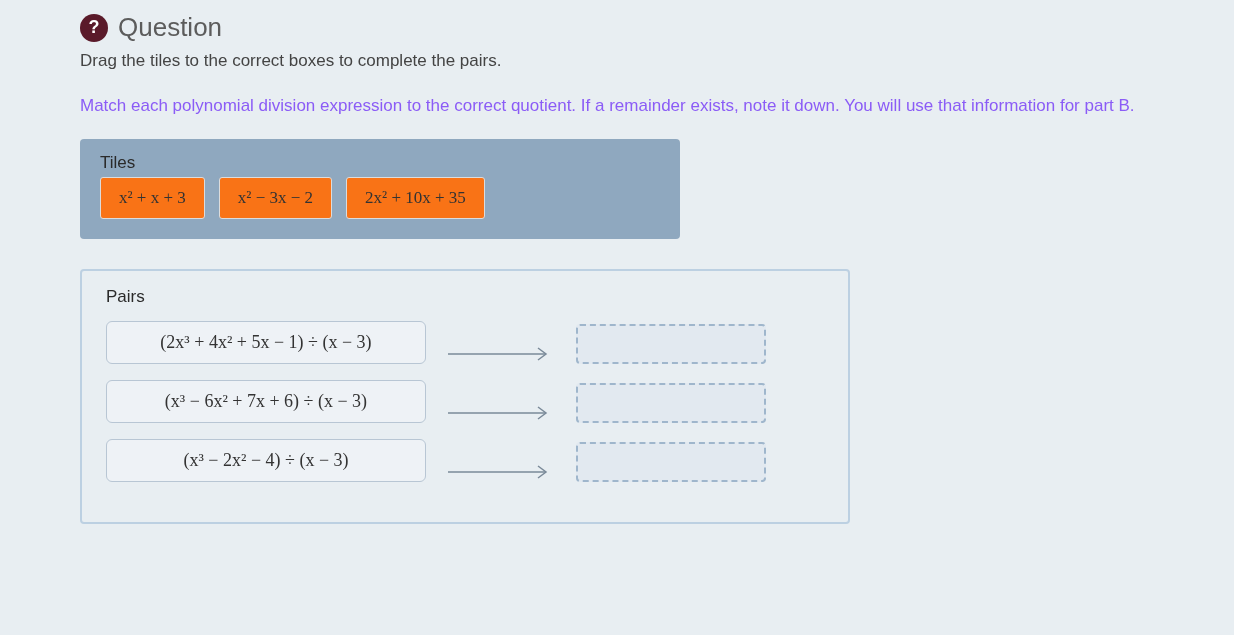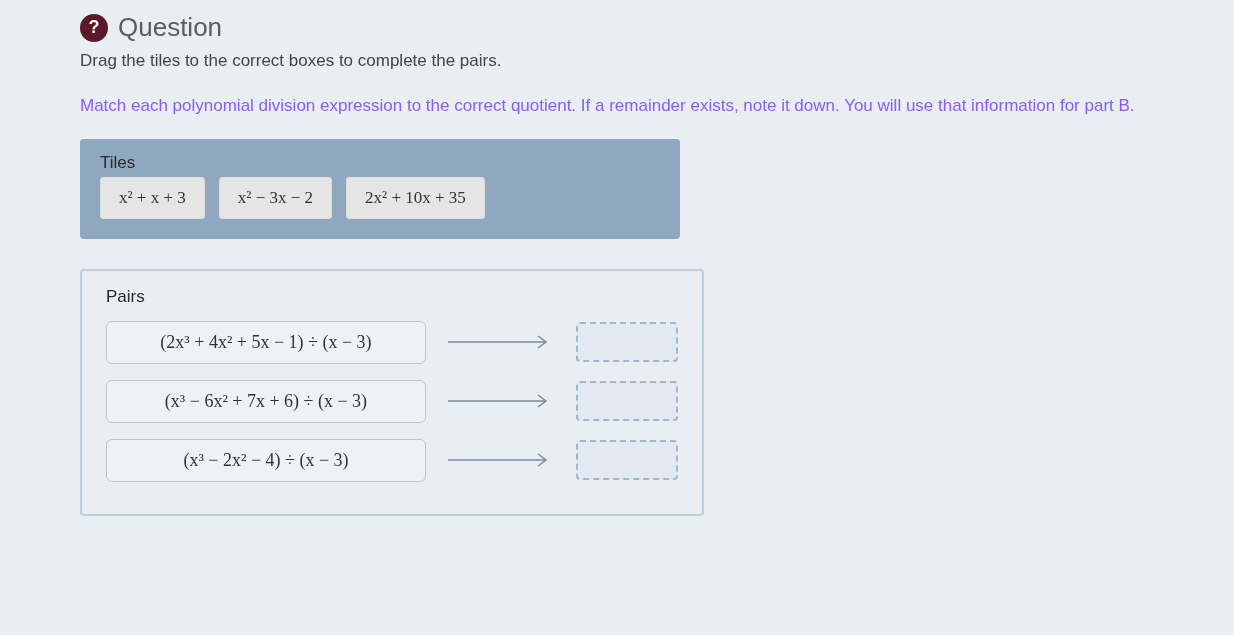--- a/index.html
+++ b/index.html
@@ -56,41 +56,41 @@
   .panel-label {
     font-size: 17px;
     color: #2a2a2a;
     margin-bottom: 4px;
   }
   .tiles-row {
     display: flex;
     gap: 14px;
   }
   .tile {
-    background: #e5e5e5;
+    background: #f97316;
     border: 1px solid #dcdcdc;
     border-radius: 3px;
     padding: 10px 18px;
     font-family: "Times New Roman", serif;
     font-size: 17px;
     cursor: grab;
     white-space: nowrap;
   }
   .pairs-panel {
     border: 2px solid #bcd0e2;
     border-radius: 4px;
-    padding: 16px 24px 16px 24px;
-    width: 624px;
+    padding: 16px 24px 24px 24px;
+    width: 770px;
   }
   .pairs-panel .panel-label {
     margin-bottom: 14px;
   }
   .pair-row {
     display: flex;
-    align-items: center;
+    align-items: flex-end;
     gap: 20px;
     margin-bottom: 16px;
   }
   .expr-box {
     border: 1px solid #b8c6d4;
     border-radius: 6px;
     padding: 10px 16px;
     font-family: "Times New Roman", serif;
     font-size: 18px;
     background: #eef2f6;

